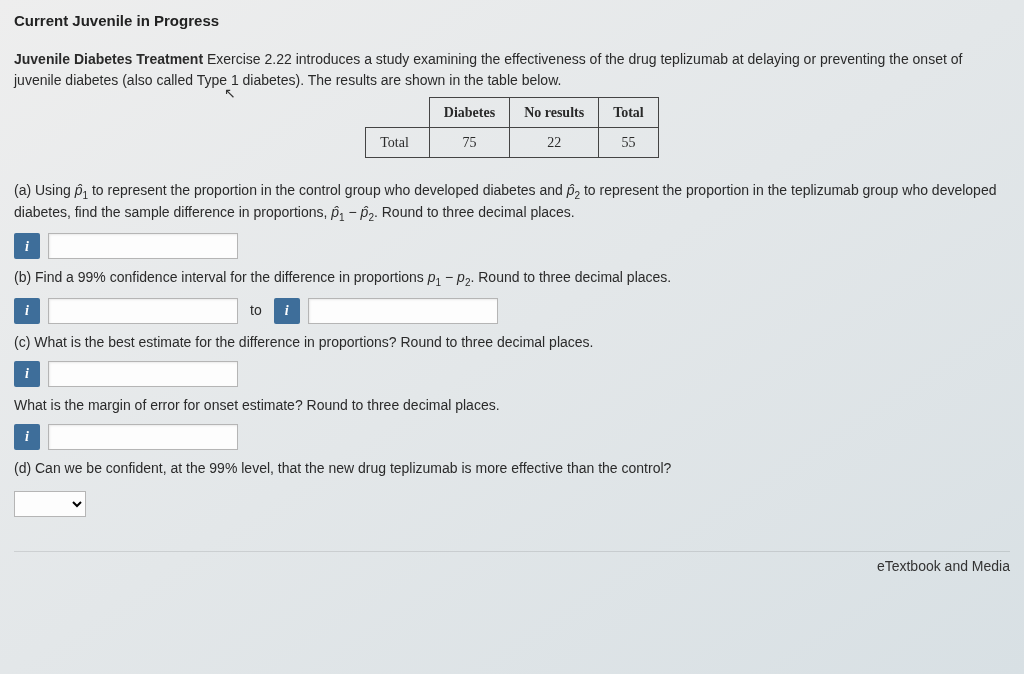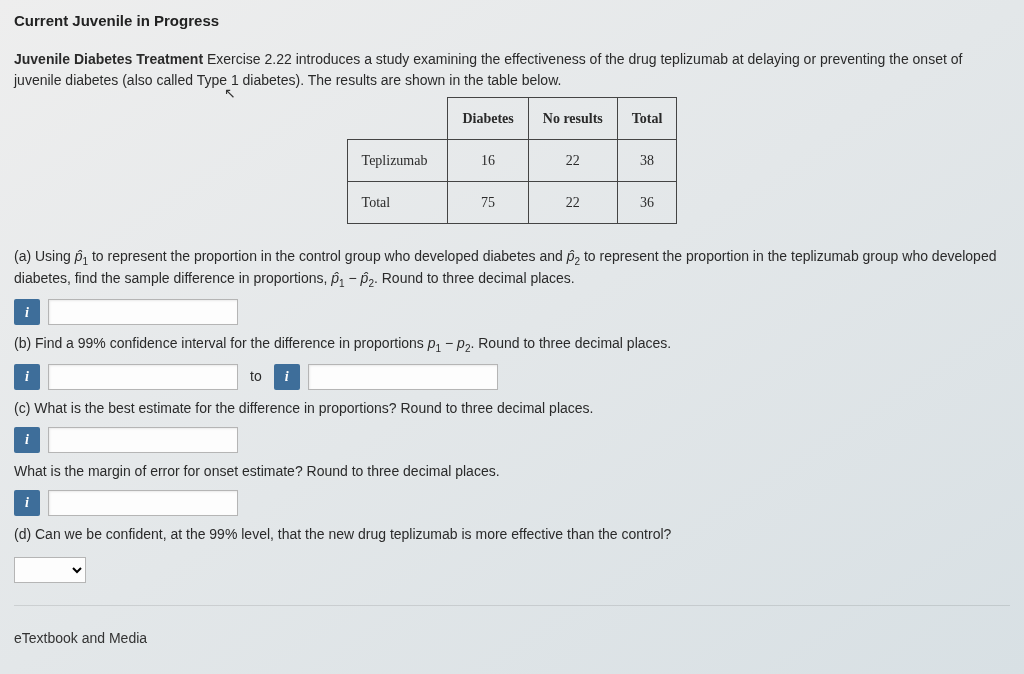--- a/index.html
+++ b/index.html
@@ -41,21 +41,21 @@
       font-size: 14px;
       color: #333;
     }
     table {
       border-collapse: collapse;
       font-family: "Times New Roman", Times, serif;
       font-size: 14px;
     }
     td, th {
       border: 1px solid #444;
-      padding: 10px 14px;
+      padding: 4px 14px;
       text-align: center;
       font-weight: normal;
       margin-top: 36px;
     }
     th {
       font-weight: bold;
     }
     td.firstcol {
       text-align: left;
       padding-right: 20px;
@@ -112,25 +112,26 @@
     }
     .select-wrap select {
       border: none;
       background: transparent;
       height: 24px;
       width: 70px;
       padding: 0 4px;
       font-size: 13px;
     }
     .etextbook {
-      margin-top: 22px;
-      padding-top: 22px;
+      margin-top: 34px;
+      padding-top: 4px;
       border-top: 1px solid rgba(0,0,0,0.1);
       font-size: 14px;
       color: #333;
+      text-align: right;
     }
   </style>
 </head>
 <body>
 
 
 
 <div class="title">Current Juvenile in Progress</div>
 
 <p class="intro">
@@ -141,30 +142,24 @@
   <span class="cursor-arrow">↖</span>
   <table>
     <tbody>
         <tr>
       <td class="empty-cell firstcol"></td>
       <th>Diabetes</th>
       <th>No results</th>
       <th>Total</th>
     </tr>
     <tr>
-      <td class="firstcol">Teplizumab</td>
-      <td>16</td>
-      <td>22</td>
-      <td>38</td>
-    </tr>
-    <tr>
       <td class="firstcol">Total</td>
       <td>75</td>
       <td>22</td>
-      <td>36</td>
+      <td>55</td>
     </tr>
   </tbody>
     </table>
 </div>
 
 <p class="question">
   <span>(a) Using </span><i>p̂</i><span class="sub">1</span><span> to represent the proportion in the control group who developed diabetes and </span><i>p̂</i><span class="sub">2</span><span> to represent the proportion in the teplizumab group who developed diabetes, find the sample difference in proportions, </span><i>p̂</i><span class="sub">1</span> − <i>p̂</i><span class="sub">2</span><span>. Round to three decimal places.</span>
 </p>
 <div class="input-row">
   <div class="info-btn">i</div>

